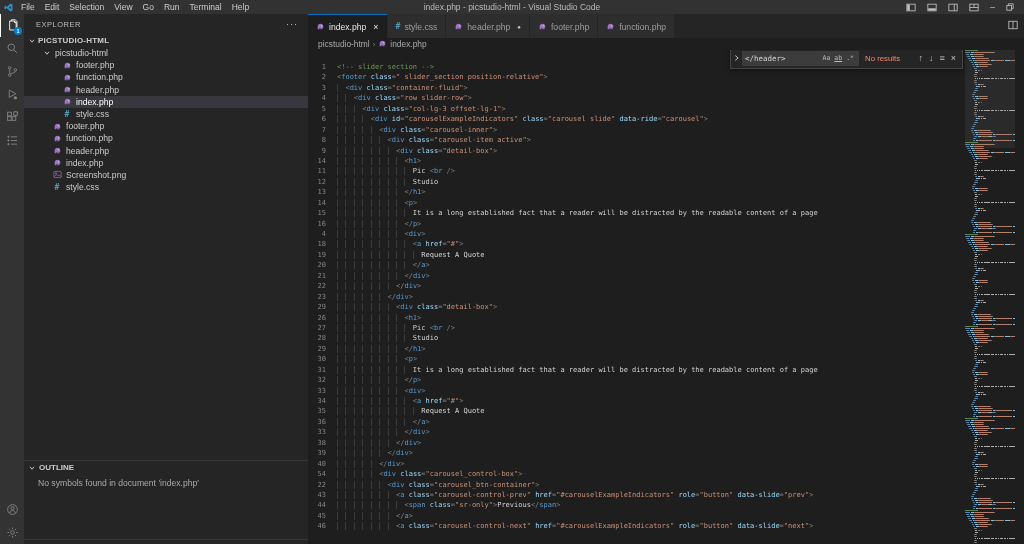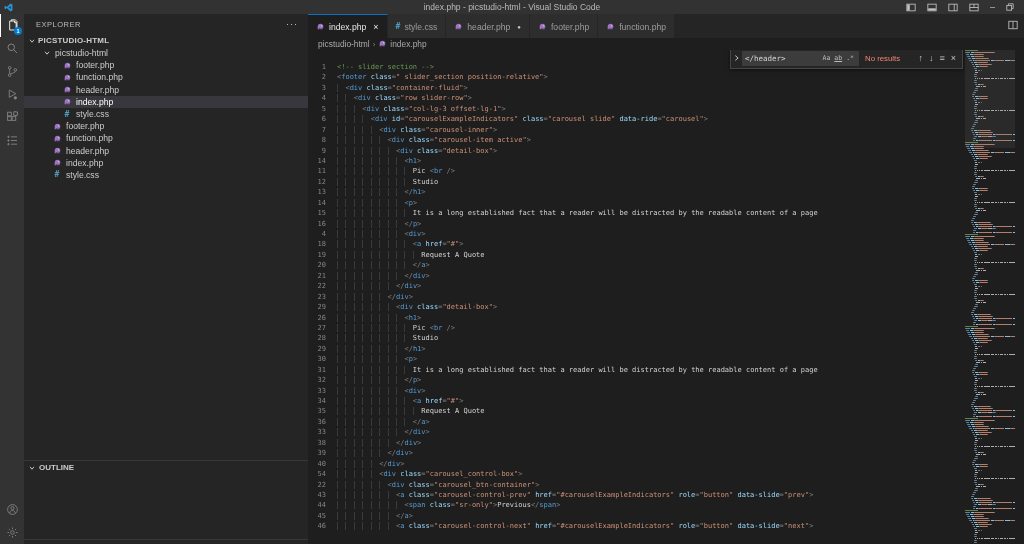--- a/index.html
+++ b/index.html
@@ -101,20 +101,30 @@
 </style>
 </head>
 <body>
 
 <div class="titlebar">
   <div class="vscode-logo">
     <svg width="9" height="9" viewBox="0 0 16 16">
         <path fill="#2794d8" d="M11.5 1 5 7 2.6 5.1 1 5.9v4.2l1.6.8L5 9l6.5 6 3.5-1.6V2.6L11.5 1zm.5 4.2v5.6L8.2 8 12 5.2z"></path>
       </svg>
   </div>
+  <div class="menus">
+      <span class="menu-item">File</span>
+      <span class="menu-item">Edit</span>
+      <span class="menu-item">Selection</span>
+      <span class="menu-item">View</span>
+      <span class="menu-item">Go</span>
+      <span class="menu-item">Run</span>
+      <span class="menu-item">Terminal</span>
+      <span class="menu-item">Help</span>
+    </div>
   <div class="win-title">index.php - picstudio-html - Visual Studio Code</div>
   <div class="win-controls">
     <span>
         <svg width="10" height="9" viewBox="0 0 12 10">
           <rect x="1" y="1" width="10" height="8" fill="none" stroke="#c5c5c5"></rect>
           <rect x="1.5" y="1.5" width="3" height="7" fill="#c5c5c5"></rect>
         </svg>
       </span>
     <span>
         <svg width="10" height="9" viewBox="0 0 12 10">
@@ -305,34 +315,45 @@
           <span class="fi">
             <svg width="9" height="9" viewBox="0 0 16 16">
               <path fill="#a074c4" d="M8 3C5 3 3 5.2 3 8.2V13h2.2v-2.3h1V13h2.1v-2.3h1V13h2.2v-2.3c.9 0 1.5-.7 1.5-1.6V8.2C13 5.2 11 3 8 3z"></path>
               <circle cx="10.2" cy="6.8" r=".9" fill="#fff"></circle>
             </svg>
           </span>
           <span>index.php</span>
         </div>
         <div class="tree-row" style="padding-left: 28px;">
           <span class="fi">
+            <svg width="9" height="9" viewBox="0 0 16 16" fill="none" stroke="#b180d7">
+              <rect x="1.5" y="2.5" width="13" height="11" rx="1"></rect>
+              <circle cx="5.5" cy="6" r="1.3"></circle>
+              <path d="M2 12l4-4 3 3 2.5-2.5L14.5 12"></path>
+            </svg>
+          </span>
+          <span>Screenshot.png</span>
+        </div>
+        <div class="tree-row" style="padding-left: 28px;">
+          <span class="fi">
             <span class="css-glyph">#</span>
           </span>
           <span>style.css</span>
         </div>
       </div>
     <div class="outline-sec">
       <div class="sec-head">
         <span class="chev">
             <svg width="8" height="8" viewBox="0 0 10 10" fill="none" stroke="#cccccc" stroke-width="1.2">
               <path d="M2.5 3.5 5 6.5l2.5-3"></path>
             </svg>
           </span>
         <span>OUTLINE</span>
       </div>
+      <div class="outline-msg">No symbols found in document 'index.php'</div>
     </div>
     <div class="timeline-sec">
       <div class="sec-head">
         <span class="chev">
             <svg width="8" height="8" viewBox="0 0 10 10" fill="none" stroke="#cccccc" stroke-width="1.2">
               <path d="M3.5 2.5 6.5 5l-3 2.5"></path>
             </svg>
           </span>
         <span>TIMELINE</span>
       </div>

